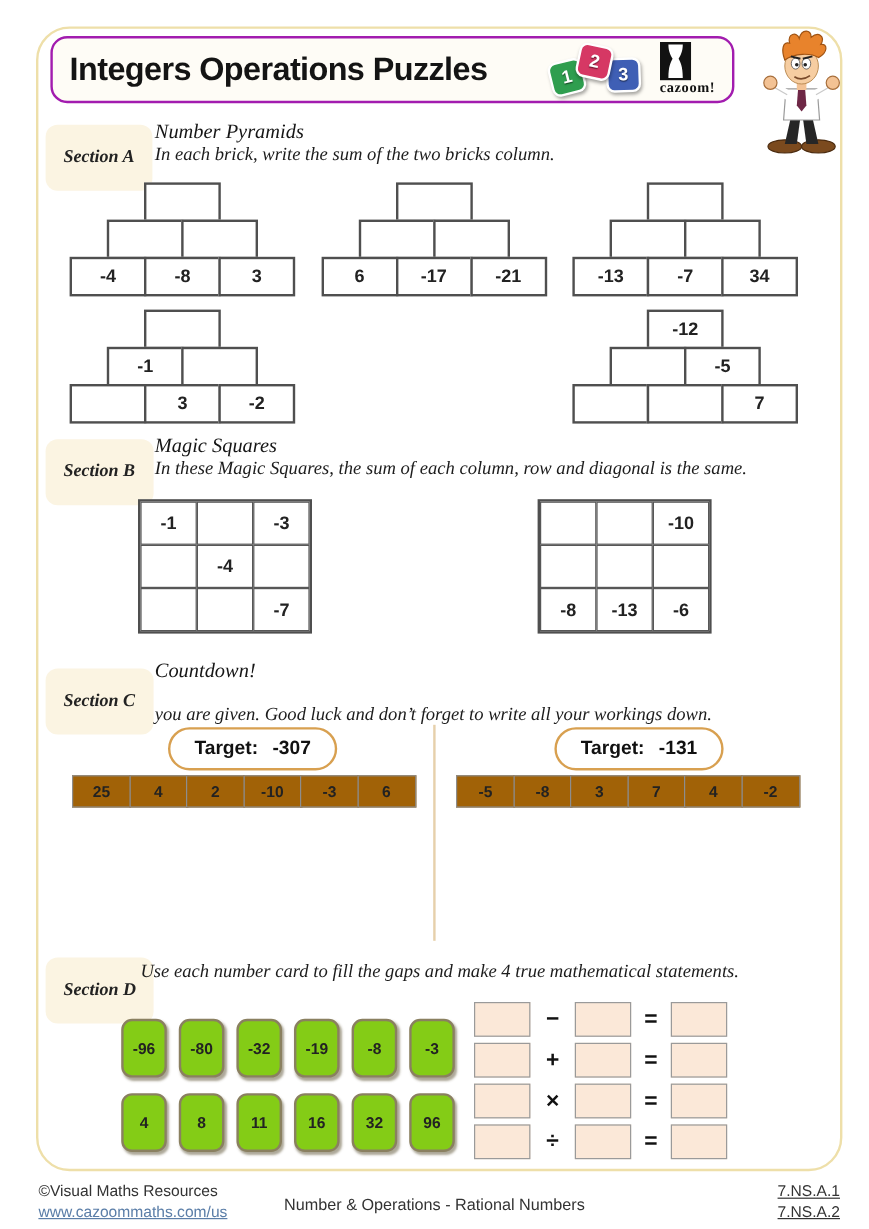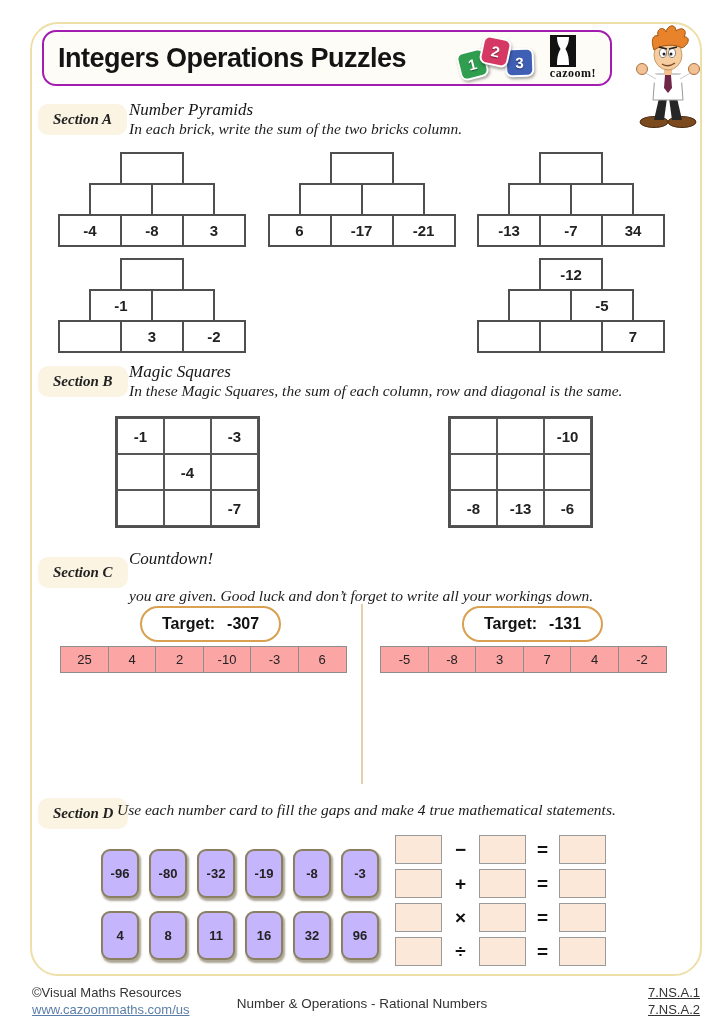--- a/index.html
+++ b/index.html
@@ -31,21 +31,21 @@
     text-shadow:0 1px 1px rgba(0,0,0,0.5);
   }
   .tile-1 { background:#2f9e4f; transform:translateY(6px) rotate(-14deg); }
   .tile-2 { background:#d63864; transform:translateY(-7px) rotate(12deg); margin-left:-6px; z-index:2; }
   .tile-3 { background:#3f5fb5; transform:translateY(4px) rotate(-2deg); margin-left:-5px; }
   .logo { display:flex; flex-direction:column; align-items:flex-start; margin-right:14px; }
   .logo-text { font-family:"Liberation Serif", serif; font-weight:bold; font-size:12px; color:#111; margin-top:-1px; letter-spacing:0.5px; }
 
   
   .pill {
-    background:#fbf4e2; border-radius:10px; padding:7px 15px;
+    background:#fbf4e2; border-radius:10px; padding:19px 15px;
     font-family:"Liberation Serif", serif; font-style:italic; font-weight:bold;
     font-size:15px; color:#222;
   }
   .heading { font-family:"Liberation Serif", serif; font-style:italic; font-weight:normal; font-size:17px; color:#161616; }
   .desc    { font-family:"Liberation Serif", serif; font-style:italic; font-size:15.5px; color:#1c1c1c; }
 
   
   .pyr-row-flex { left:58px; width:607px; display:flex; justify-content:space-between; }
   .pyramid { display:flex; flex-direction:column; align-items:center; }
   .prow { display:flex; }
@@ -67,32 +67,32 @@
   
   .target {
     top:606px; height:32px; background:#fff;
     border:2.5px solid #d8a050; border-radius:18px;
     display:flex; align-items:center; padding:0 20px;
     font-weight:bold; font-size:16px; color:#111;
   }
   .target-value { margin-left:12px; }
   .strip { top:646px; display:flex; }
   .scell {
-    width:47px; height:25px; background:#fca5a5; border:1.5px solid #8d8d8d;
+    width:47px; height:25px; background:#a16207; border:1.5px solid #8d8d8d;
     display:flex; align-items:center; justify-content:center;
-    font-weight:normal; font-size:13px; color:#222;
+    font-weight:bold; font-size:13px; color:#222;
   }
   .scell + .scell { margin-left:-1.5px; }
   .divider { left:361px; top:604px; width:2px; height:180px; background:#e6d0ab; }
 
   
   .cards { left:101px; top:849px; display:flex; flex-direction:column; gap:13px; }
   .card-row { display:flex; gap:10px; }
   .card {
-    width:34px; height:45px; background:#c4b5fd;
+    width:34px; height:45px; background:#84cc16;
     border:2px solid #8a8060; border-radius:9px;
     box-shadow:1.5px 2.5px 2px rgba(70,60,25,0.45);
     display:flex; align-items:center; justify-content:center;
     font-weight:bold; font-size:13px; color:#222;
   }
 
   
   .equations {
     left:395px; top:835px; display:grid;
     grid-template-columns:47px 37px 47px 33px 47px;

